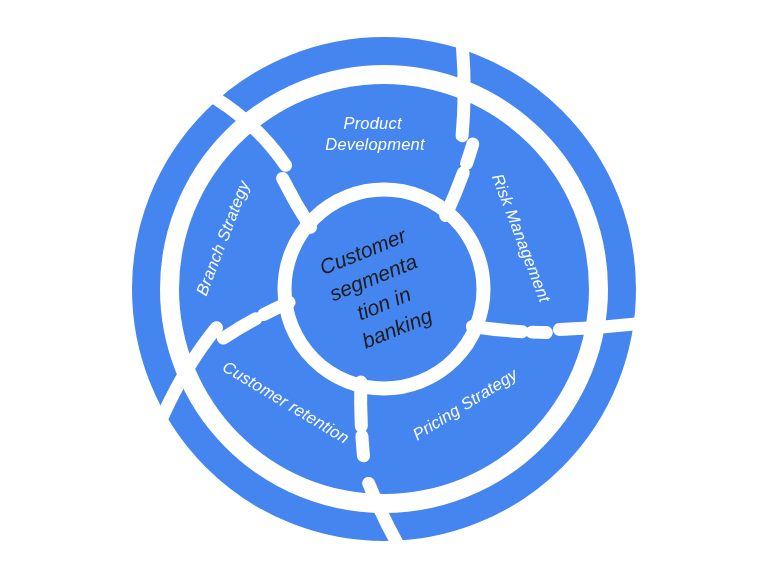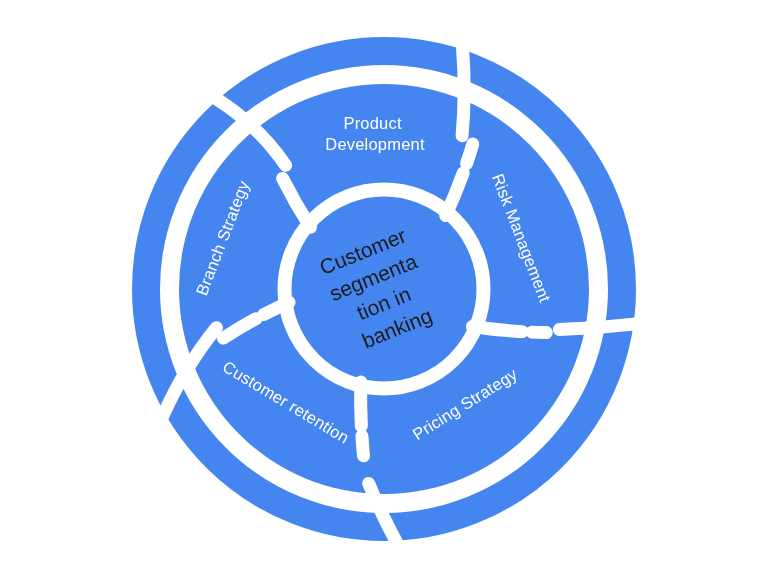--- a/index.html
+++ b/index.html
@@ -2,21 +2,21 @@
 <html style="--primary: #4585F0; --canvas: #ffffff; --label: #ffffff; --center_text: #1c1c1c;"><head>
 <meta charset="utf-8">
 <style>
   html,body{margin:0;padding:0;}
   body{
     width:768px;height:561px;
     background:var(--canvas,#fff);
     font-family:"Liberation Sans", sans-serif;
     overflow:hidden;
   }
-  .stage{width:768px;height:502px;position:relative;}
+  .stage{width:768px;height:502px;position:relative;font-style:italic;}
   svg{display:block;}
   .wheel-fill{fill:var(--primary,#4585F0);}
   .outer-ring{fill:none;stroke:var(--primary,#4585F0);stroke-width:28;}
   .hub-ring{fill:none;stroke:#ffffff;stroke-width:14;}
   .divider{fill:none;stroke:#ffffff;stroke-width:13;stroke-linecap:round;}
   .seg-label{
     fill:var(--label,#ffffff);
     font-size:16.5px;
     text-anchor:middle;
     letter-spacing:0.2px;

